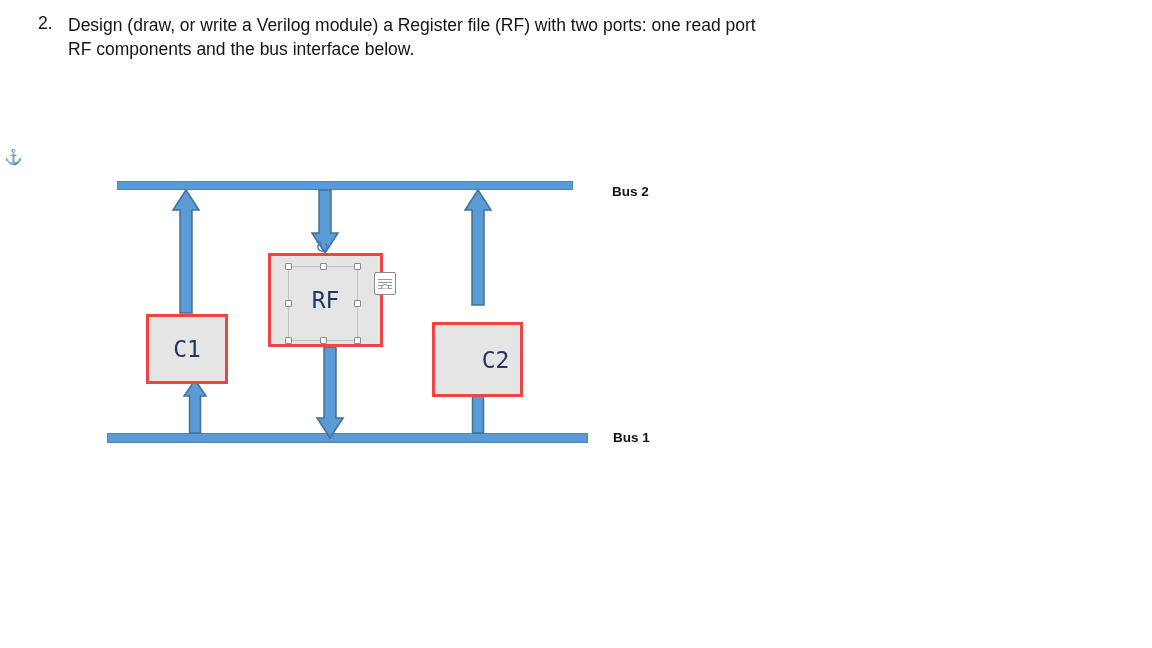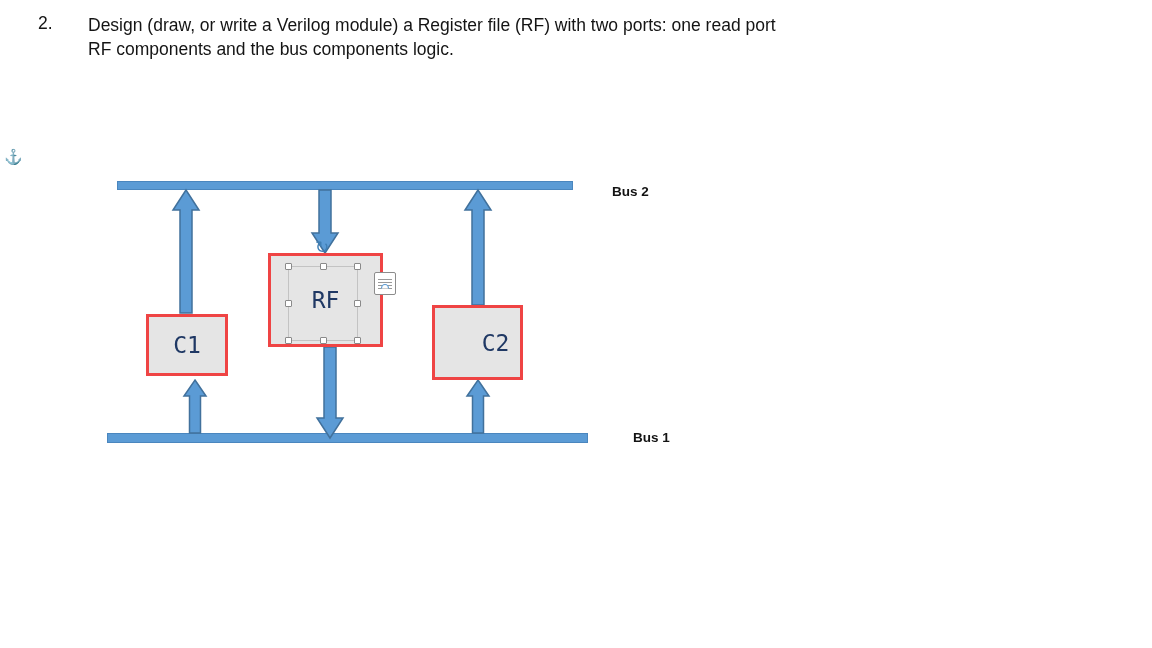--- a/index.html
+++ b/index.html
@@ -14,48 +14,48 @@
 
   
   .problem-number {
     left: 38px; top: 13px;
     font-size: 17.5px; color: #141414;
   }
   .problem-text {
     left: 68px; top: 13px; width: 850px;
     font-size: 17.5px; color: #141414;
   }
-  .problem-text .line { line-height: 24px; white-space: pre-wrap; margin-left: 20px; }
+  .problem-text .line { line-height: 24px; white-space: pre-wrap; }
 
   
   .anchor {
     left: 4px; top: 148px;
     font-size: 15px; color: #4a7ebb;
     cursor: move;
   }
 
   
   .bus { background: #5b9bd5; border: 1px solid #4a86be; }
   #bus2 { left: 117px; top: 181px; width: 456px; height: 9px; }
   #bus1 { left: 107px; top: 433px; width: 481px; height: 10px; }
   .bus-label { font-weight: 700; font-size: 13.5px; color: #131313; }
   #bus2-label { left: 612px; top: 184px; text-align: center; }
-  #bus1-label { left: 613px; top: 430px; margin-left: 20px; }
+  #bus1-label { left: 613px; top: 430px; }
 
   
   .node {
     background: #e5e5e5;
     border: 3px solid #ef4444;
     display: flex; align-items: center; justify-content: center;
     font-family: "DejaVu Sans Mono", monospace;
     font-size: 23px; color: #1f3864;
   }
-  #box-c1 { left: 146px; top: 314px; width: 82px;  height: 62px; }
+  #box-c1 { left: 146px; top: 314px; width: 82px;  height: 70px; }
   #box-rf { left: 268px; top: 253px; width: 115px; height: 94px; }
-  #box-c2 { left: 432px; top: 305px; width: 91px;  height: 75px; padding-left: 36px; }
+  #box-c2 { left: 432px; top: 322px; width: 91px;  height: 75px; padding-left: 36px; }
 
   
   .arrow { position: absolute; overflow: visible; }
   .arrow polygon { fill: #5b9bd5; stroke: #41719c; stroke-width: 1.5; }
 
   
   .sel-rect {
     left: 288px; top: 266px; width: 70px; height: 75px;
     border: 1px solid #c3c3c3;
   }
@@ -86,21 +86,21 @@
   }
 </style>
 </head>
 <body>
 
 <div class="canvas">
 
   <div class="abs problem-number">2.</div>
   <div class="abs problem-text">
     <div class="line">Design (draw, or write a Verilog module) a Register file (RF) with two ports: one read port</div>
-    <div class="line">RF components and the bus components logic.</div>
+    <div class="line">RF components and the bus interface below.</div>
   </div>
 
   <div class="abs anchor">⚓</div>
 
   <div class="abs bus" id="bus2"></div>
   <div class="abs bus" id="bus1"></div>
   <div class="abs bus-label" id="bus2-label">Bus 2</div>
   <div class="abs bus-label" id="bus1-label">Bus 1</div>
 
   <svg class="arrow" style="left:173px; top:190px;" width="26" height="123">

